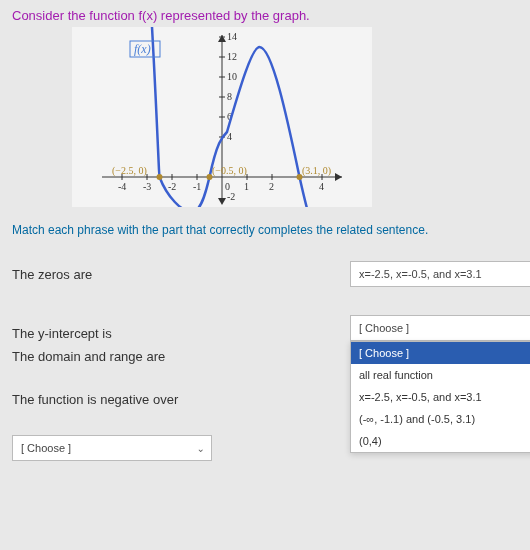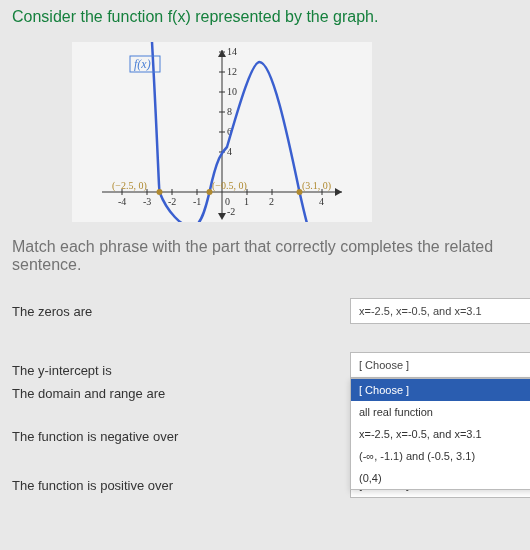--- a/index.html
+++ b/index.html
@@ -5,38 +5,38 @@
     * { box-sizing: border-box; margin: 0; padding: 0; }
     body {
       width: 530px;
       height: 550px;
       background: #e8e8e8;
       font-family: Arial, sans-serif;
       overflow: hidden;
       padding: 8px 12px;
     }
     .prompt-title {
-      font-size: 16px;
-      color: #15803d;
-      margin-bottom: 16px;
+      font-size: 13px;
+      color: #a21caf;
+      margin-bottom: 4px;
     }
     .graph-container {
       width: 300px;
       height: 180px;
       margin-left: 60px;
       position: relative;
       background: #f4f4f4;
     }
     .graph-container svg {
       position: absolute;
       top: 0; left: 0;
     }
     .instruction {
-      font-size: 16px;
-      color: #737373;
+      font-size: 12px;
+      color: #0369a1;
       margin: 16px 0 24px 0;
     }
     .matching-row {
       display: flex;
       align-items: center;
       justify-content: space-between;
       margin-bottom: 28px;
       position: relative;
       margin-top: 8px;
     }
@@ -194,20 +194,19 @@
 
 <div class="matching-row" style="margin-top:8px;">
   <div class="phrase">The domain and range are</div>
 </div>
 
 <div class="matching-row">
   <div class="phrase">The function is negative over</div>
 </div>
 
 <div class="matching-row" style="margin-bottom:10px;">
-  <div class="phrase">The function is positive over</div>
   <div class="select-wrap">
     <div class="select-box">
       <span>[ Choose ]</span>
       <span class="chev">⌄</span>
     </div>
   </div>
 </div>
 
 </body></html>

